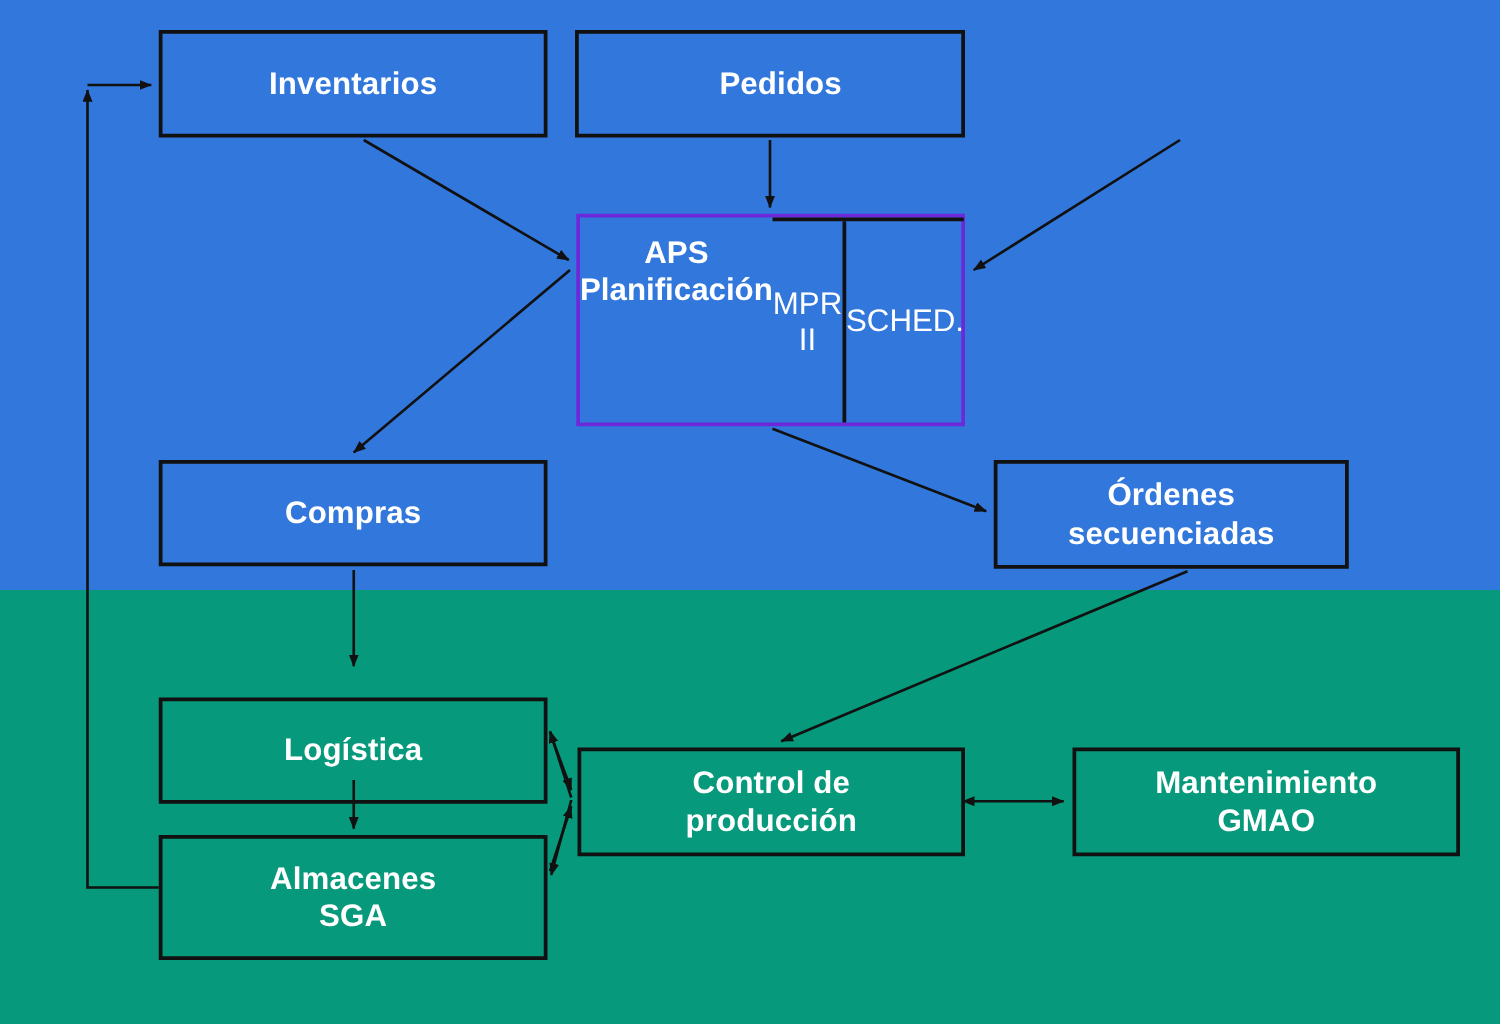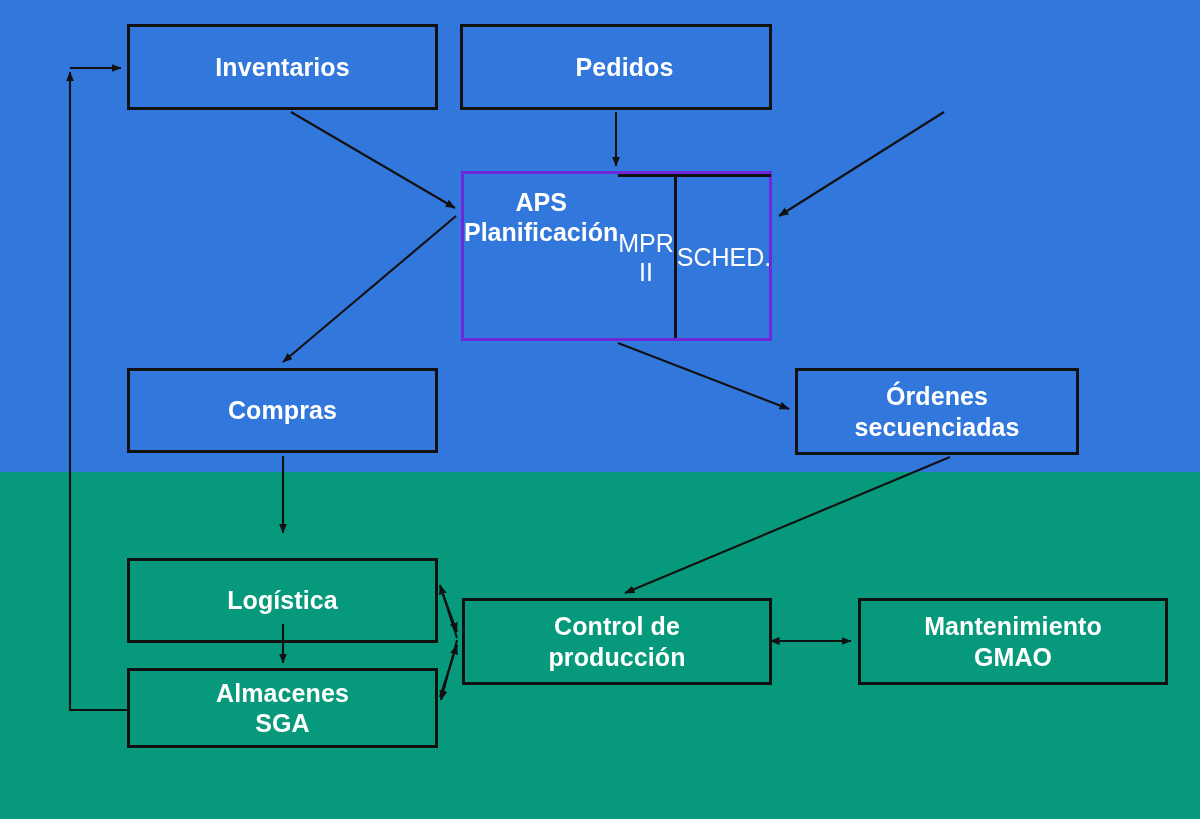--- a/index.html
+++ b/index.html
@@ -186,21 +186,21 @@
 
   <div class="node blue" id="node-ordenes" style="left:795px; top:368px; width:284px; height:87px;">
     <span class="label">Órdenes
 secuenciadas</span>
   </div>
 
   <div class="node green" id="node-logistica" style="left:127px; top:538px; width:311px; height:85px;margin-top:20px;">
     <span class="label">Logística</span>
   </div>
 
-  <div class="node green" id="node-almacenes" style="left:127px; top:668px; width:311px; height:80px;">
+  <div class="node green" id="node-almacenes" style="left:127px; top:668px; width:311px; height:100px;">
     <span class="label">Almacenes
 SGA</span>
   </div>
 
   <div class="node green" id="node-control" style="left:462px; top:598px; width:310px; height:87px;">
     <span class="label">Control de
 producción</span>
   </div>
 
   <div class="node green" id="node-mantenimiento" style="left:858px; top:598px; width:310px; height:87px;">

